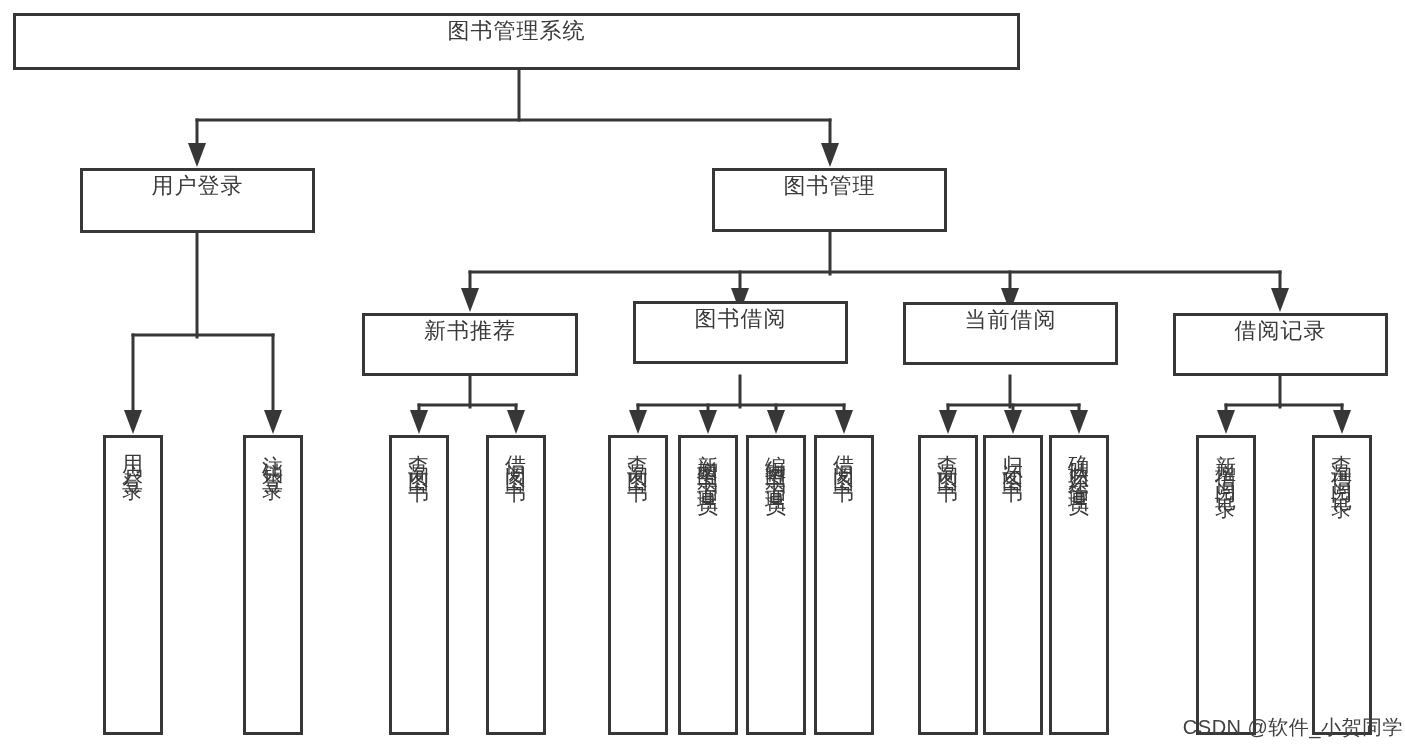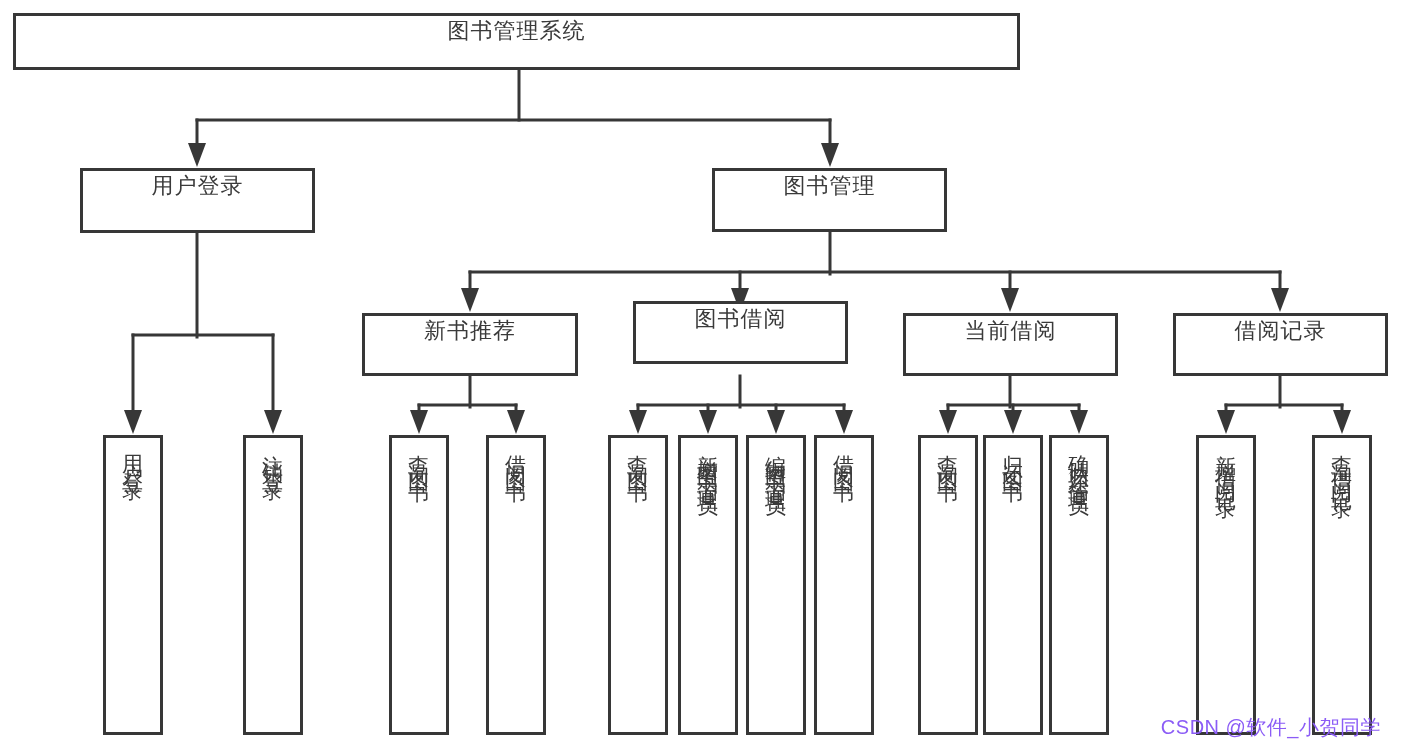--- a/index.html
+++ b/index.html
@@ -15,22 +15,22 @@
   }
   .node .lbl{white-space:nowrap;}
   .h-node{font-size:22px;letter-spacing:1px;}
   .leaf{width:60px;height:300px;top:435px;font-size:21px;}
   .leaf .lbl{
     writing-mode:vertical-rl;text-orientation:mixed;
     letter-spacing:0.42em;line-height:1;white-space:normal;
   }
   .leaf.long .lbl{letter-spacing:0.28em;}
   #watermark{
-    position:absolute;right:24px;bottom:6px;z-index:5;
-    font-size:20px;color:#8b5cf6;letter-spacing:0.5px;
+    position:absolute;right:2px;bottom:6px;z-index:5;
+    font-size:20px;color:#404040;letter-spacing:0.5px;
   }
 </style>
 </head>
 <body>
 
 <div id="canvas">
 
   <svg id="connectors" width="1405" height="747" viewBox="0 0 1405 747">
     <g stroke="#373737" stroke-width="3" fill="none" stroke-linecap="square">
 
@@ -107,21 +107,21 @@
   <div class="node h-node" style="left:362px;top:313px;width:216px;height:63px;">
     <span class="lbl">新书推荐</span>
   </div>
 
   <div class="node h-node" style="left:712px;top:168px;width:235px;height:64px;">
     <span class="lbl">图书管理</span>
   </div>
   <div class="node h-node" style="left:633px;top:301px;width:215px;height:63px;">
     <span class="lbl">图书借阅</span>
   </div>
-  <div class="node h-node" style="left:903px;top:313px;width:215px;height:63px;">
+  <div class="node h-node" style="left:903px;top:302px;width:215px;height:63px;">
     <span class="lbl">当前借阅</span>
   </div>
   <div class="node h-node" style="left:1173px;top:313px;width:215px;height:63px;">
     <span class="lbl">借阅记录</span>
   </div>
 
   <div class="node leaf" style="left:103px;">
     <span class="lbl">用户登录</span>
   </div>
   <div class="node leaf" style="left:243px;">

